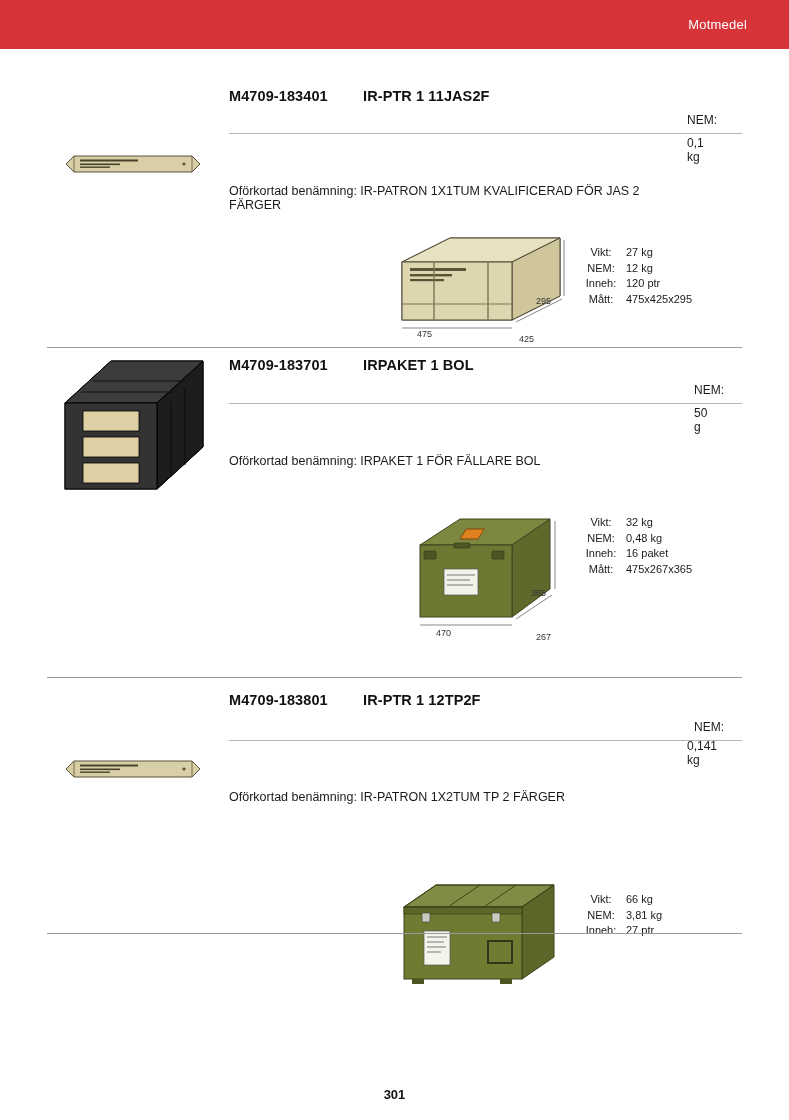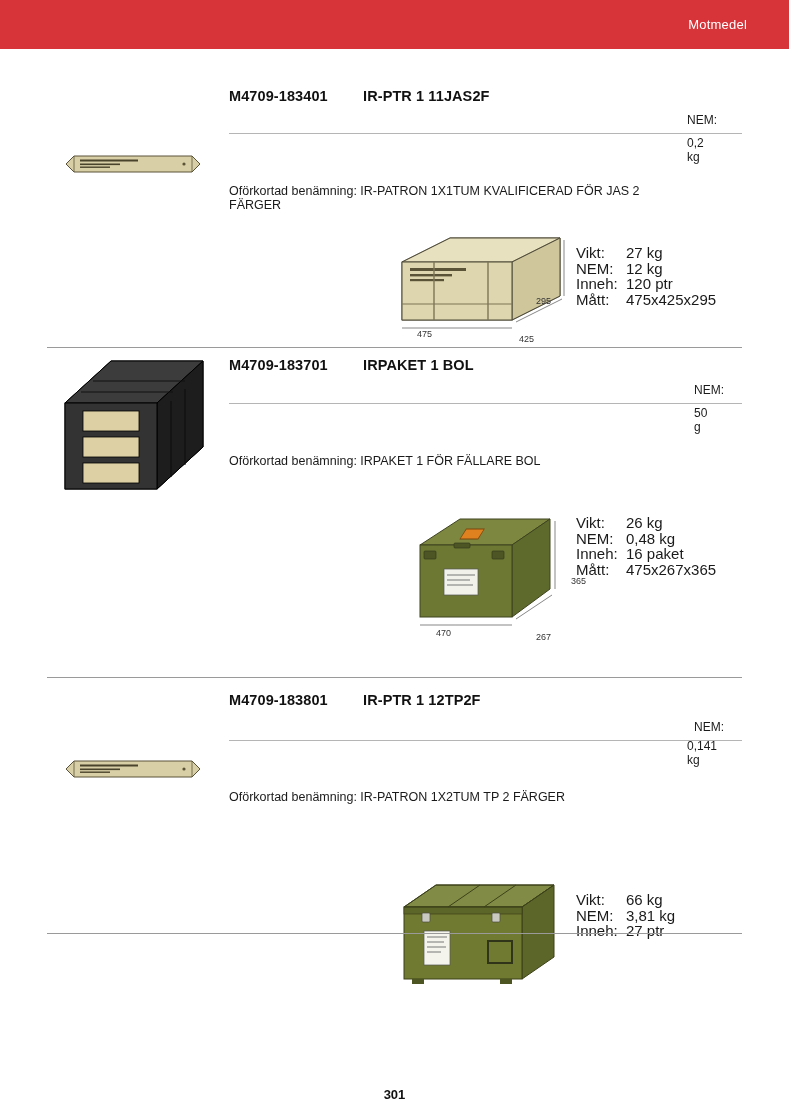--- a/index.html
+++ b/index.html
@@ -88,23 +88,24 @@
 
   .desc {
     position: absolute;
     font-size: 12.5px;
     color: #1a1a1a;
   }
 
   
   .spec {
     position: absolute;
-    font-size: 15px;
+    font-size: 11px;
     line-height: 15.5px;
     color: #1a1a1a;
+    text-align: center;
   }
   .spec .row { display: flex; }
   .spec .k { width: 50px; flex: none; }
   .spec .v { white-space: nowrap; }
 
   
   .dim {
     position: absolute;
     font-size: 9px;
     color: #333;
@@ -131,21 +132,21 @@
 
 <div class="page">
 
   <div class="entry" style="top:0; height:298px;">
 
     <div class="code" style="left:229px; top:39px;">M4709-183401</div>
     <div class="name" style="left:363px; top:39px;">IR-PTR 1 11JAS2F</div>
 
     <div class="nem-label" style="left:687px; top:64px;">NEM:</div>
     <div class="thin-rule" style="left:229px; top:84px; width:513px;"></div>
-    <div class="nem-value" style="left:687px; top:87px;">0,2 kg</div>
+    <div class="nem-value" style="left:687px; top:87px;">0,1 kg</div>
 
     <div class="desc" style="left:229px; top:135px;">Oförkortad benämning: IR-PATRON 1X1TUM KVALIFICERAD FÖR JAS 2 FÄRGER</div>
 
     <div class="svgbox" style="left:58px; top:93px; width:150px; height:40px;">
       <svg width="150" height="40" viewBox="0 0 150 40">
         <g>
           <polygon points="8,22 16,14 134,14 142,22 134,30 16,30" fill="#d9cfa6" stroke="#5b5338" stroke-width="1"></polygon>
           <line x1="16" y1="14" x2="16" y2="30" stroke="#5b5338" stroke-width="0.8"></line>
           <line x1="134" y1="14" x2="134" y2="30" stroke="#5b5338" stroke-width="0.8"></line>
           <circle cx="126" cy="22" r="1.6" fill="#5b5338"></circle>
@@ -260,26 +261,26 @@
 
         <rect x="54" y="36" width="16" height="5" rx="1" fill="#4d5525" stroke="#33391a" stroke-width="0.7"></rect>
 
         <line x1="20" y1="118" x2="112" y2="118" stroke="#555" stroke-width="0.7"></line>
         <line x1="116" y1="112" x2="152" y2="88" stroke="#555" stroke-width="0.7"></line>
         <line x1="155" y1="14" x2="155" y2="82" stroke="#555" stroke-width="0.7"></line>
       </svg>
     </div>
     <div class="dim" style="left:436px; top:281px;">470</div>
     <div class="dim" style="left:536px; top:285px;">267</div>
-    <div class="dim" style="left:531px; top:229px;margin-left:40px;">365</div>
+    <div class="dim" style="left:531px; top:241px;">365</div>
 
     <div class="spec" style="left:576px; top:168px;">
       <div class="row">
           <span class="k">Vikt:</span>
-          <span class="v">26 kg</span>
+          <span class="v">32 kg</span>
         </div>
       <div class="row">
           <span class="k">NEM:</span>
           <span class="v">0,48 kg</span>
         </div>
       <div class="row">
           <span class="k">Inneh:</span>
           <span class="v">16 paket</span>
         </div>
       <div class="row">

